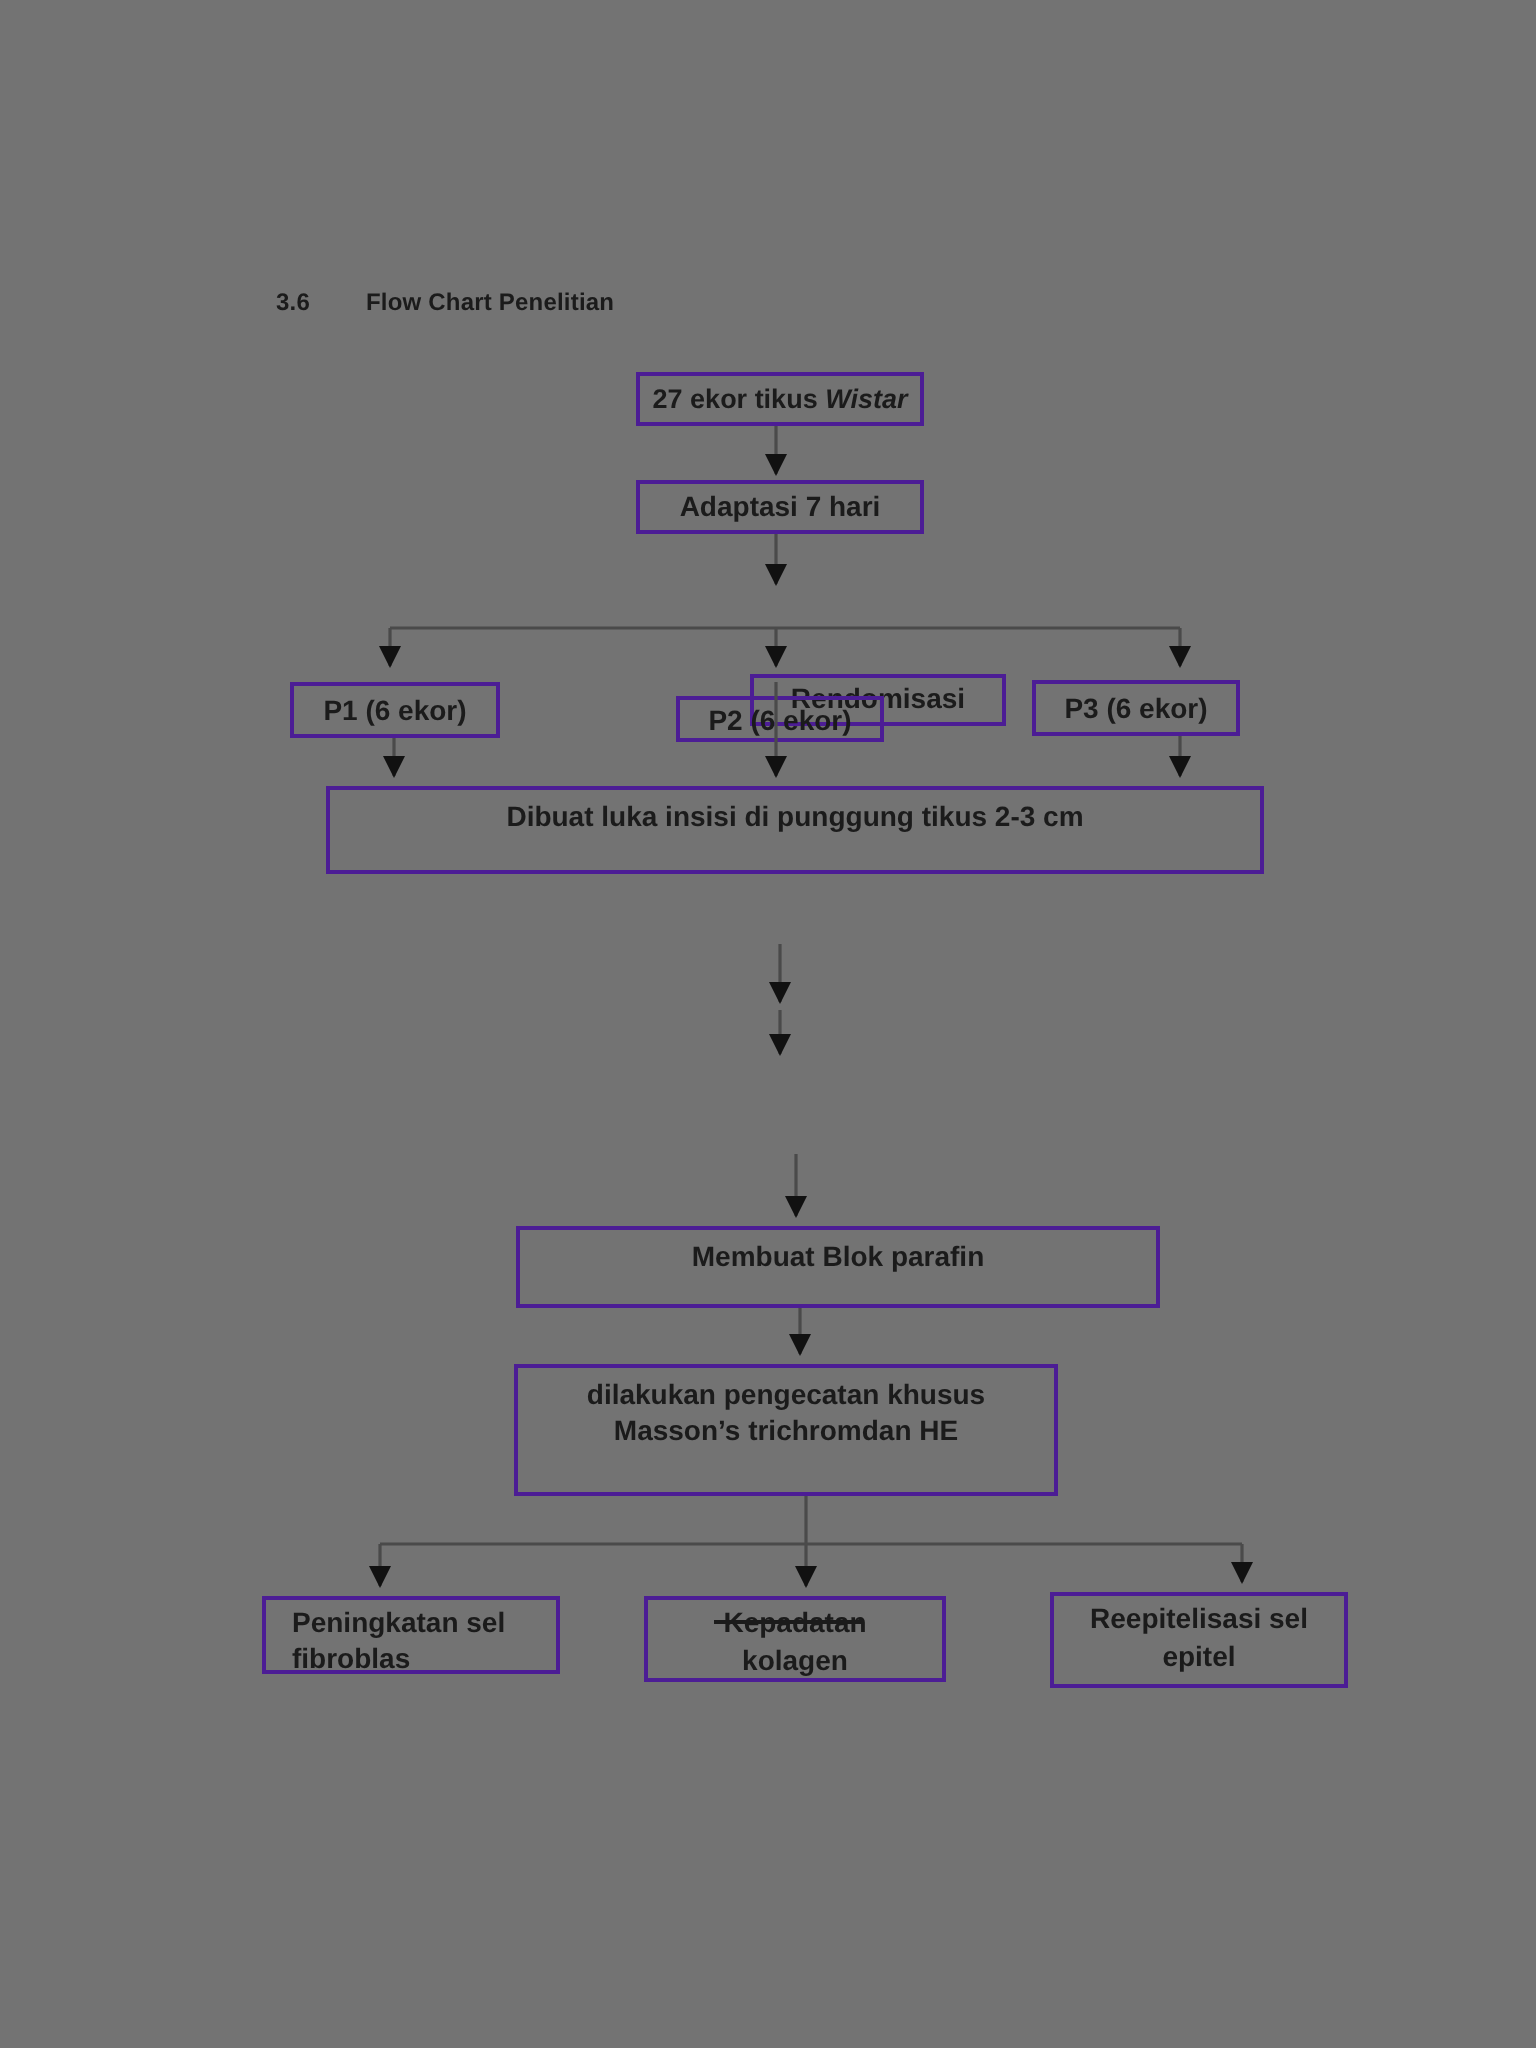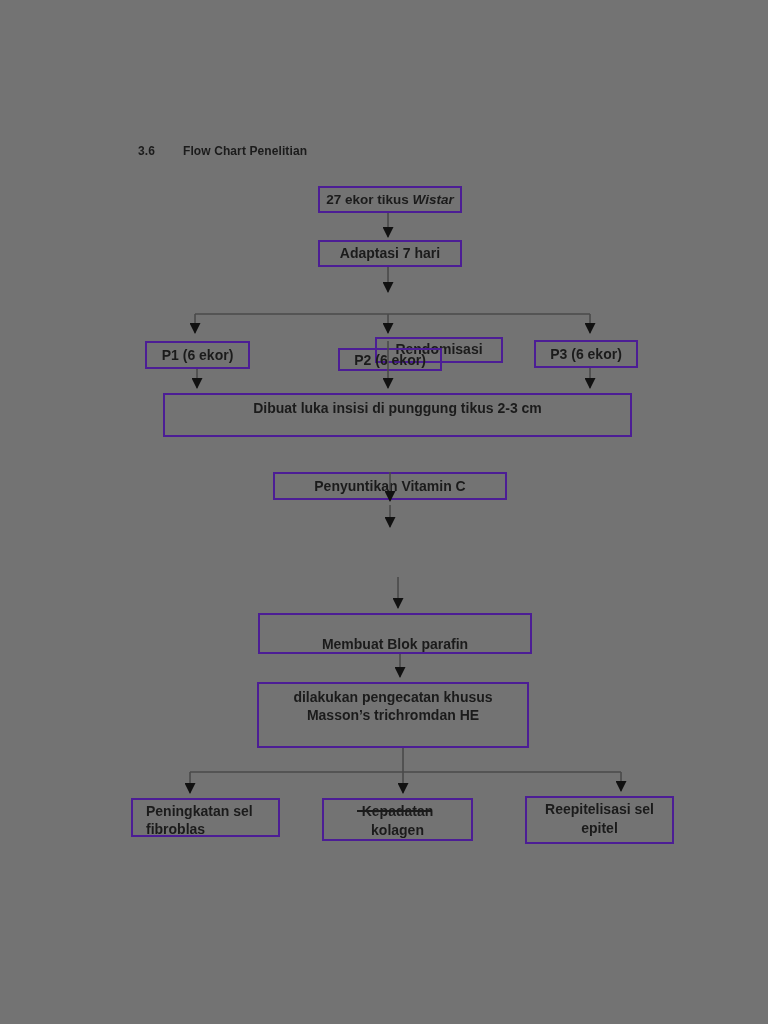--- a/index.html
+++ b/index.html
@@ -57,34 +57,31 @@
   </div>
 
   <div class="node" style="left:338px;top:348px;width:104px;height:23px;line-height:20px;">
     <span>P2 (6 ekor)</span>
   </div>
 
   <div class="node" style="left:145px;top:341px;width:105px;height:28px;line-height:24px;">
     <span>P1 (6 ekor)</span>
   </div>
 
-  <div class="node" style="left:534px;top:340px;width:104px;height:28px;line-height:24px;">
+  <div class="node" style="left:516px;top:340px;width:104px;height:28px;line-height:24px;">
     <span>P3 (6 ekor)</span>
   </div>
 
   <div class="node" style="left:163px;top:393px;width:469px;height:44px;padding-top:4px;line-height:18px;">
     <span>Dibuat luka insisi di punggung tikus 2-3 cm</span>
   </div>
 
-  <div class="node" style="left:273px;top:472px;width:234px;height:28px;line-height:24px;">
-    <span>Penyuntikan Vitamin C</span>
-  </div>
 
 
-  <div class="node" style="left:258px;top:613px;width:274px;height:41px;padding-top:20px;line-height:18px;">
+  <div class="node" style="left:258px;top:613px;width:322px;height:41px;padding-top:4px;line-height:18px;">
     <span>Membuat Blok parafin</span>
   </div>
 
   <div class="node" style="left:131px;top:798px;width:149px;height:39px;padding:2px 0 0 13px;text-align:left;line-height:18px;">
     <div>Peningkatan sel</div>
     <div>fibroblas</div>
   </div>
 
   <div class="node" style="left:257px;top:682px;width:272px;height:66px;padding-top:4px;line-height:18px;">
     <div>dilakukan pengecatan khusus</div>

